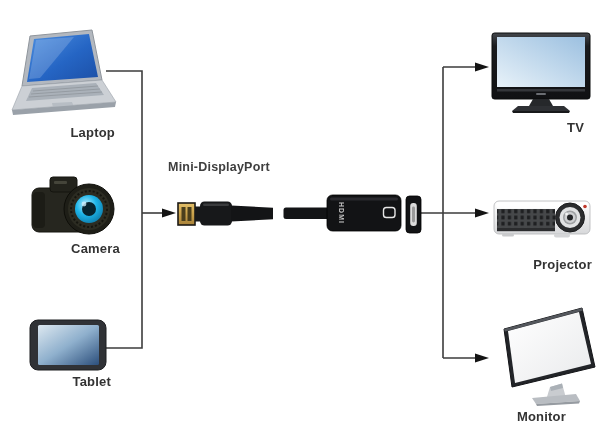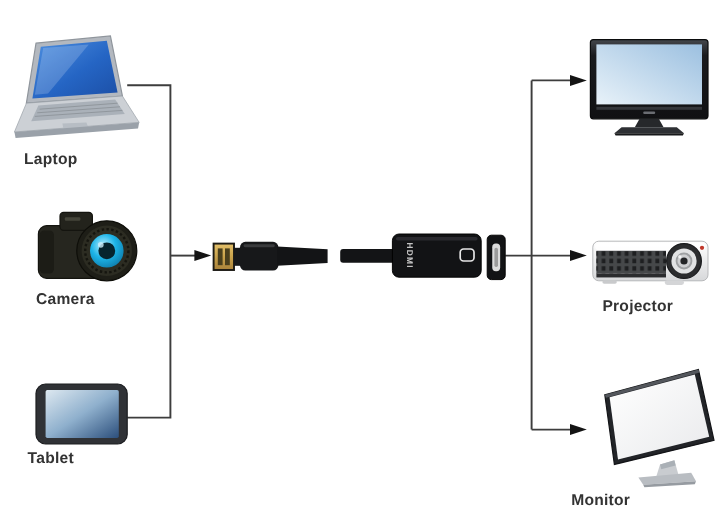--- a/index.html
+++ b/index.html
@@ -2,21 +2,21 @@
 <html><head>
 <meta charset="utf-8">
 <style>
   html,body{margin:0;padding:0;background:#fff;}
   .canvas{
     position:relative;width:600px;height:431px;background:#ffffff;
     font-family:"Liberation Sans",sans-serif;overflow:hidden;
   }
   .canvas svg{position:absolute;left:0;top:0;}
   .dev-label{
-    position:absolute;text-align:left;font-size:13px;font-weight:bold;
+    position:absolute;text-align:right;font-size:13px;font-weight:bold;
     color:#333333;letter-spacing:.2px;
   }
   .mid-label{
     position:absolute;text-align:center;font-size:12.5px;font-weight:bold;
     color:#3f3f3f;letter-spacing:.2px;
   }
 </style>
 </head>
 <body>
 
@@ -159,17 +159,19 @@
       <polygon points="58,82 70,78.5 74,93 54,95" fill="#c9ccd0"></polygon>
       <polygon points="58,82 70,78.5 71,83 59,86" fill="#aab0b6"></polygon>
       <polygon points="40,93 84,89 88,96 44,99" fill="#b9bdc2"></polygon>
       <polygon points="44,99 88,96 87,98.5 45,101" fill="#969ba1"></polygon>
     </g>
   </svg>
 
   <div class="dev-label" style="left:20px;top:125px;width:95px;">Laptop</div>
   <div class="dev-label" style="left:23px;top:374px;width:88px;">Tablet</div>
   <div class="dev-label" style="left:30px;top:241px;width:90px;">Camera</div>
-  <div class="dev-label" style="left:502px;top:247px;width:90px;">Projector</div>
+  <div class="dev-label" style="left:496px;top:120px;width:88px;">TV</div>
+  <div class="dev-label" style="left:502px;top:257px;width:90px;">Projector</div>
   <div class="dev-label" style="left:476px;top:409px;width:90px;">Monitor</div>
 
+  <div class="mid-label" style="left:149px;top:160px;width:140px;">Mini-DisplayPort</div>
 
 </div>
 
 </body></html>

